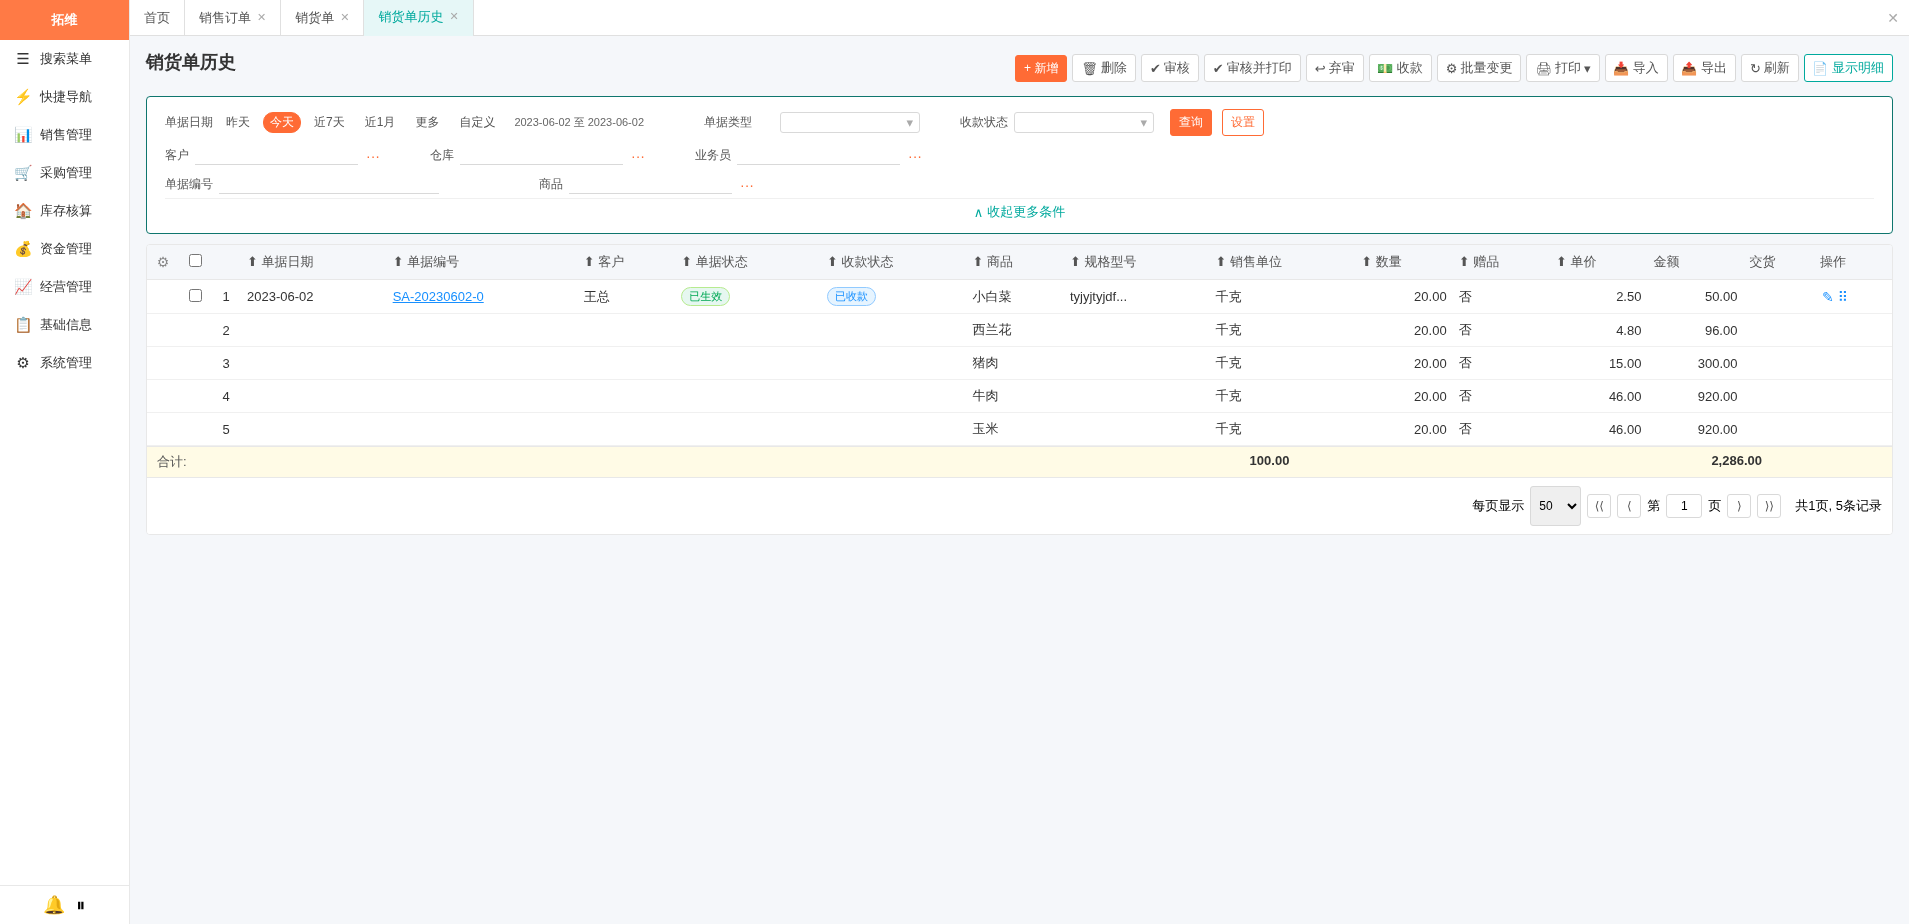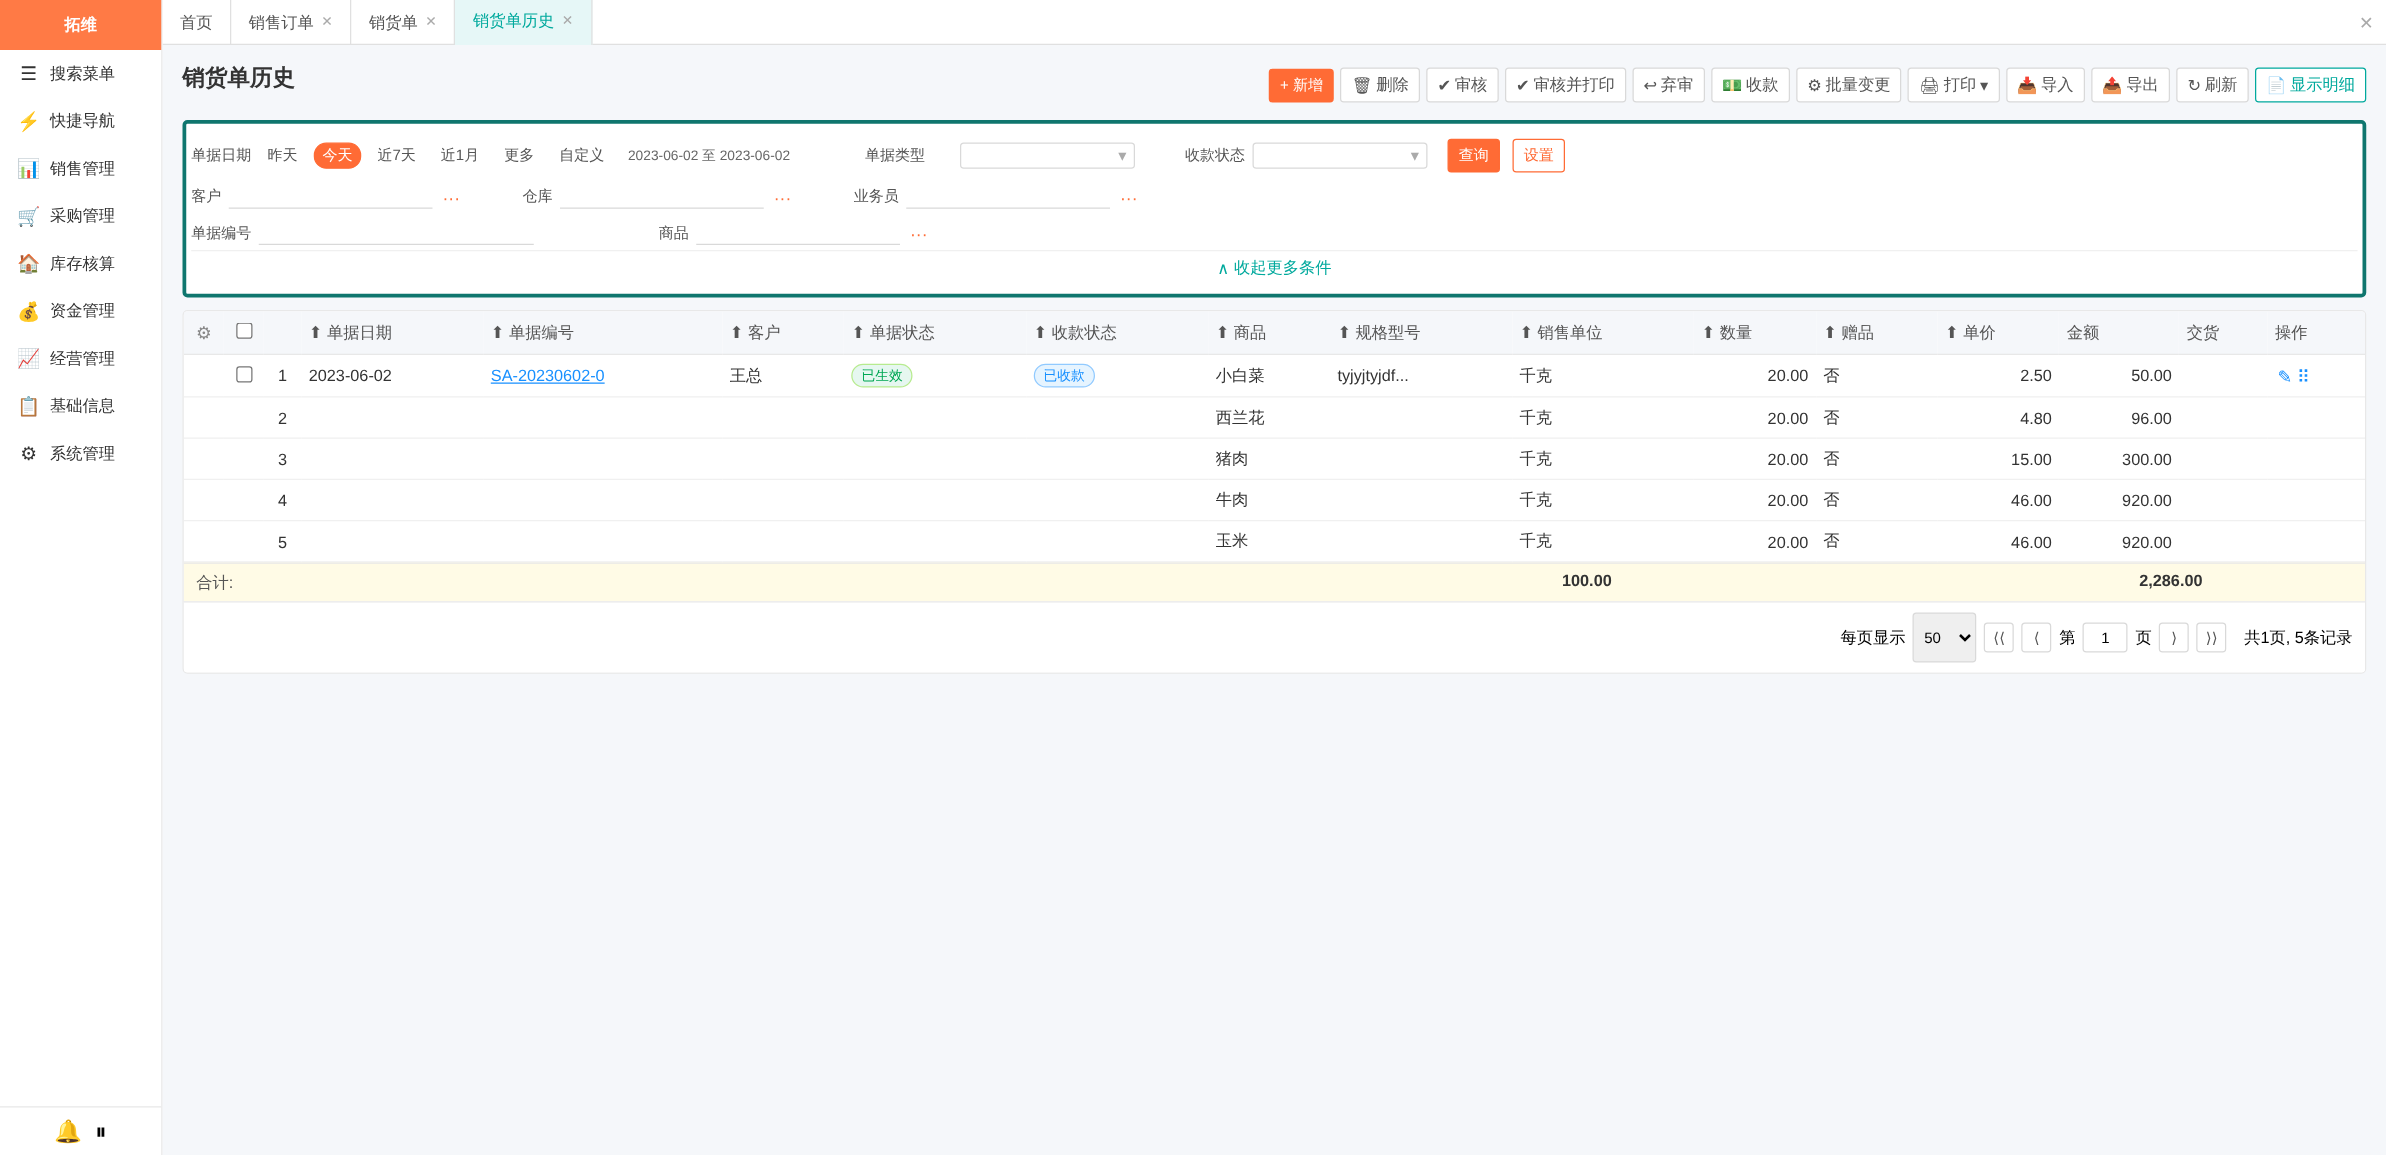--- a/index.html
+++ b/index.html
@@ -116,23 +116,23 @@
       color: #555;
       font-size: 12px;
       white-space: nowrap;
     }
     .btn.primary { background: #ff6b35; color: #fff; border-color: #ff6b35; }
     .btn.outline-teal { color: #00a99d; border-color: #00a99d; }
 
     
     .filter-area {
       background: #fff;
-      border: 3px solid #0f766e;
+      border: 1px solid #0f766e;
       border-radius: 4px;
-      padding: 12px 4px 8px;
+      padding: 12px 18px 8px;
       margin-bottom: 10px;
     }
     .filter-row {
       display: flex;
       align-items: center;
       gap: 20px;
       margin-bottom: 10px;
       flex-wrap: wrap;
     }
     .filter-item {

